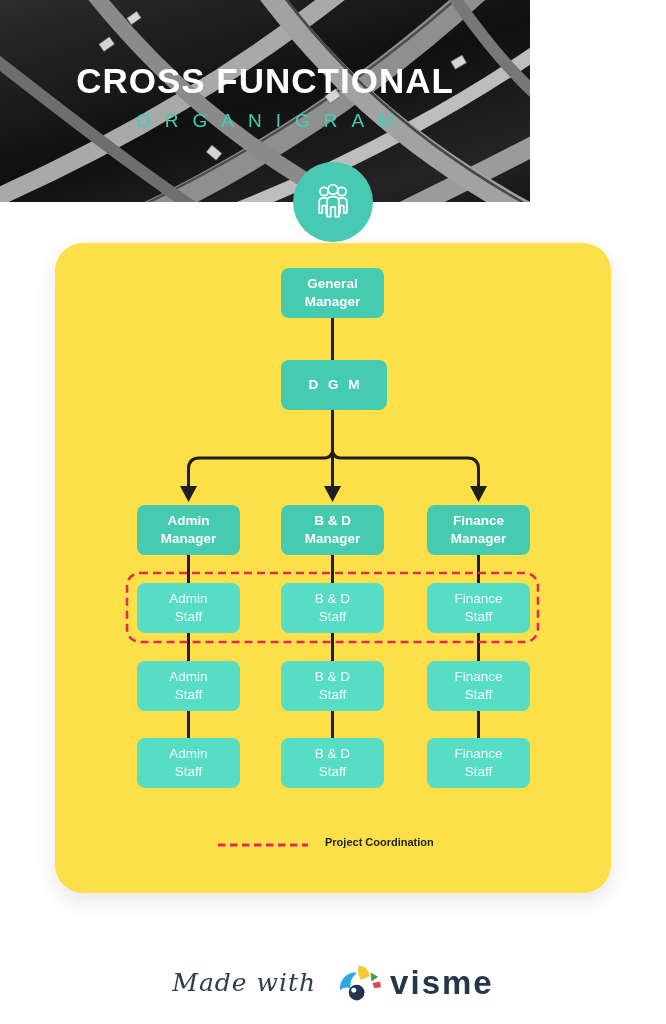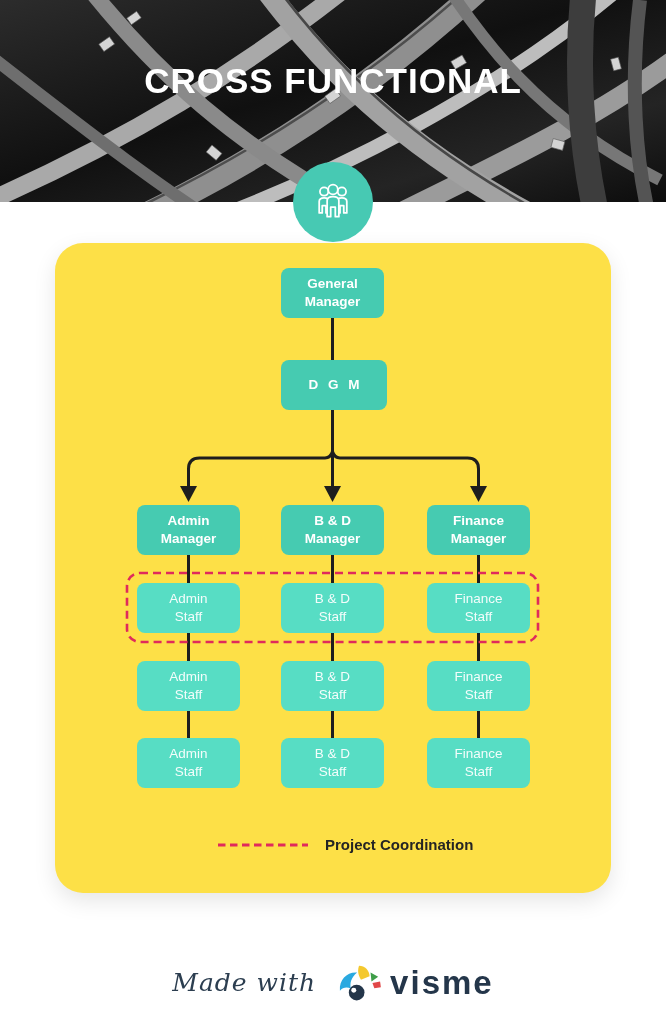--- a/index.html
+++ b/index.html
@@ -2,39 +2,39 @@
 <html><head>
 <meta charset="utf-8">
 <style>
   html,body{margin:0;padding:0;background:#fff;}
   .page{position:relative;width:666px;height:1024px;overflow:hidden;
         font-family:"Liberation Sans","DejaVu Sans",sans-serif;}
   
   .poster{position:absolute;top:0;left:0;width:666px;height:941px;
           background:linear-gradient(#eceder 0%,#e7e7e7 25%,#d3d3d3 65%,#c2c2c2 100%);}
   
-  .hero{position:absolute;top:0;left:0;width:666px;height:202px;background:#181818;overflow:hidden;}
+  .hero{position:absolute;top:0;left:0;width:530px;height:202px;background:#181818;overflow:hidden;}
   .hero svg{display:block;}
   .hero-title{position:absolute;top:61px;width:100%;margin:0;text-align:center;
               color:#fff;font-size:35px;font-weight:800;letter-spacing:1px;}
   .hero-sub{position:absolute;top:110px;width:100%;text-align:center;color:#3fd0b3;
             font-size:19px;font-weight:500;letter-spacing:14px;padding-left:14px;box-sizing:border-box;}
   
   .badge{position:absolute;left:293px;top:162px;width:80px;height:80px;border-radius:50%;
          background:#47c9b3;display:flex;align-items:center;justify-content:center;z-index:5;}
   
   .card{position:absolute;left:55px;top:243px;width:556px;height:650px;background:#fde047;
         border-radius:28px;box-shadow:0 8px 22px rgba(0,0,0,.10);}
   .wires{position:absolute;left:0;top:0;}
   .node{position:absolute;width:103px;height:50px;border-radius:8px;background:#46cbb1;
         display:flex;align-items:center;justify-content:center;text-align:center;
         color:#fff;font-weight:700;font-size:13.5px;line-height:1.3;white-space:pre-line;}
   .node.staff{background:#57ddc4;font-weight:400;color:rgba(255,255,255,.93);}
   .node.ls{letter-spacing:3px;padding-left:3px;}
-  .legend-label{position:absolute;left:270px;top:593px;font-size:15px;font-weight:700;color:#242424;}
+  .legend-label{position:absolute;left:270px;top:593px;font-size:11px;font-weight:700;color:#242424;}
   
   .footer{position:absolute;left:0;top:941px;width:666px;height:83px;background:#fff;
           display:flex;align-items:center;justify-content:center;gap:22px;}
   .made-with{font-family:"DejaVu Serif","Liberation Serif",serif;font-style:italic;
              font-size:25px;color:#2c3e50;letter-spacing:1px;}
   .wordmark{font-size:33px;font-weight:700;color:#24364a;letter-spacing:2px;line-height:1;}
   .brand-link{display:flex;align-items:center;gap:8px;cursor:pointer;}
 </style>
 </head>
 <body>
@@ -71,20 +71,21 @@
           <rect x="100" y="40" width="13" height="9" transform="rotate(-35 106 44)"></rect>
           <rect x="326" y="92" width="13" height="9" transform="rotate(-35 332 96)"></rect>
           <rect x="208" y="148" width="13" height="9" transform="rotate(40 214 152)"></rect>
           <rect x="452" y="58" width="13" height="9" transform="rotate(-30 458 62)"></rect>
           <rect x="552" y="140" width="12" height="9" transform="rotate(15 558 144)"></rect>
           <rect x="128" y="14" width="12" height="8" transform="rotate(-35 134 18)"></rect>
           <rect x="610" y="60" width="12" height="8" transform="rotate(75 616 64)"></rect>
         </g>
       </svg>
       <h1 class="hero-title">CROSS FUNCTIONAL</h1>
+      <div class="hero-sub">ORGANIGRAM</div>
     </div>
 
     <div class="badge">
       <svg width="46" height="46" viewBox="0 0 44 44">
         <g stroke="#fff" stroke-width="1.7" fill="#47c9b3" stroke-linejoin="round">
           <circle cx="13.5" cy="12" r="4"></circle>
           <path d="M8.8 32.5 V21.5 Q8.8 18 13.5 18 Q18.2 18 18.2 21.5 V32.5 H15.3 V25.5 H11.7 V32.5 Z"></path>
           <circle cx="30.5" cy="12" r="4"></circle>
           <path d="M25.8 32.5 V21.5 Q25.8 18 30.5 18 Q35.2 18 35.2 21.5 V32.5 H32.3 V25.5 H28.7 V32.5 Z"></path>
           <circle cx="22" cy="10" r="4.6"></circle>

